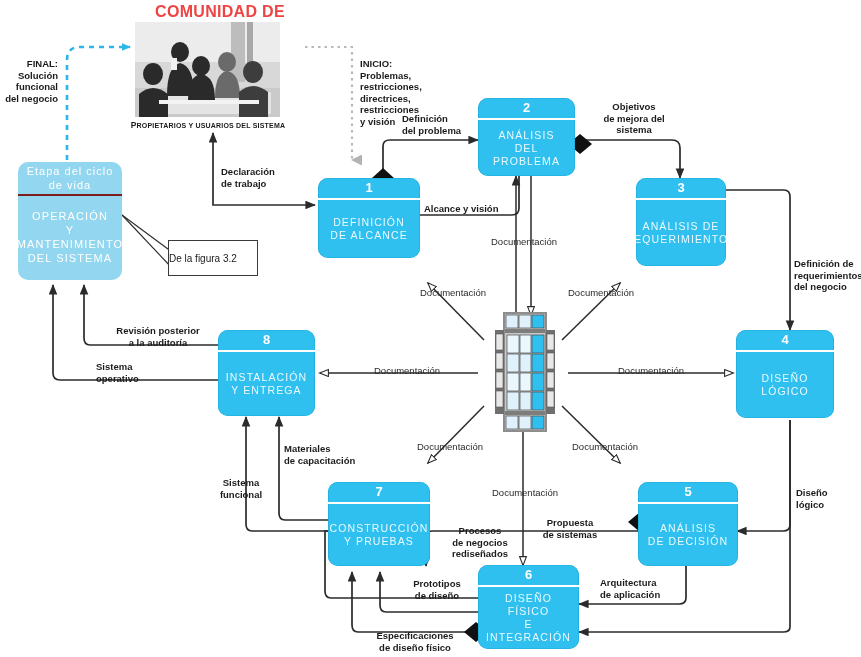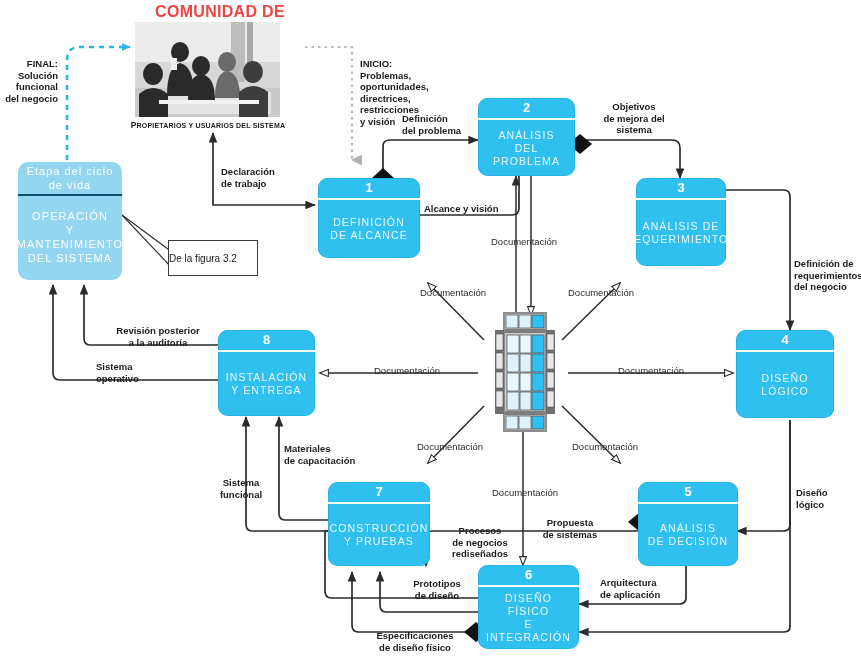--- a/index.html
+++ b/index.html
@@ -15,21 +15,21 @@
              font-size:13px;font-weight:700;border-bottom:2px solid #ffffff;}
   .pbox .ttl{display:flex;align-items:center;justify-content:center;
              height:calc(100% - 22px);text-align:center;color:#eaf9ff;
              font-size:10.5px;font-weight:400;letter-spacing:1.1px;line-height:13px;
              text-transform:uppercase;padding:0 3px;box-sizing:border-box;}
 
   
   .lbox{position:absolute;border-radius:10px;background:#93D6EF;overflow:hidden;}
   .lbox .num{height:34px;display:flex;align-items:center;justify-content:center;
              text-align:center;color:#ffffff;font-size:11px;letter-spacing:1px;
-             line-height:14px;border-bottom:2px solid #0c4a6e;padding:0 4px;box-sizing:border-box;}
+             line-height:14px;border-bottom:2px solid #7f1d1d;padding:0 4px;box-sizing:border-box;}
   .lbox .ttl{display:flex;align-items:center;justify-content:center;height:calc(100% - 36px);
              text-align:center;color:#ffffff;font-size:11px;letter-spacing:1.1px;
              line-height:14px;text-transform:uppercase;padding:0 4px;box-sizing:border-box;}
 
   
   .note{position:absolute;border:1px solid #3a3a3a;background:#ffffff;
         font-size:10px;color:#1b1b1b;display:flex;align-items:center;
         justify-content:flex-start;box-sizing:border-box;}
 
   
@@ -341,21 +341,21 @@
   <div class="lbl b r" style="left:0px;top:58px;width:58px;">
     <div>FINAL:</div>
     <div>Solución</div>
     <div>funcional</div>
     <div>del negocio</div>
   </div>
 
   <div class="lbl b" style="left:360px;top:58px;width:110px;">
     <div>INICIO:</div>
     <div>Problemas,</div>
-    <div>oportunidades,</div>
+    <div>restricciones,</div>
     <div>directrices,</div>
     <div>restricciones</div>
     <div>y visión</div>
   </div>
 
   <div class="lbl b" style="left:221px;top:166px;width:86px;">
     <div>Declaración</div>
     <div>de trabajo</div>
   </div>
 

